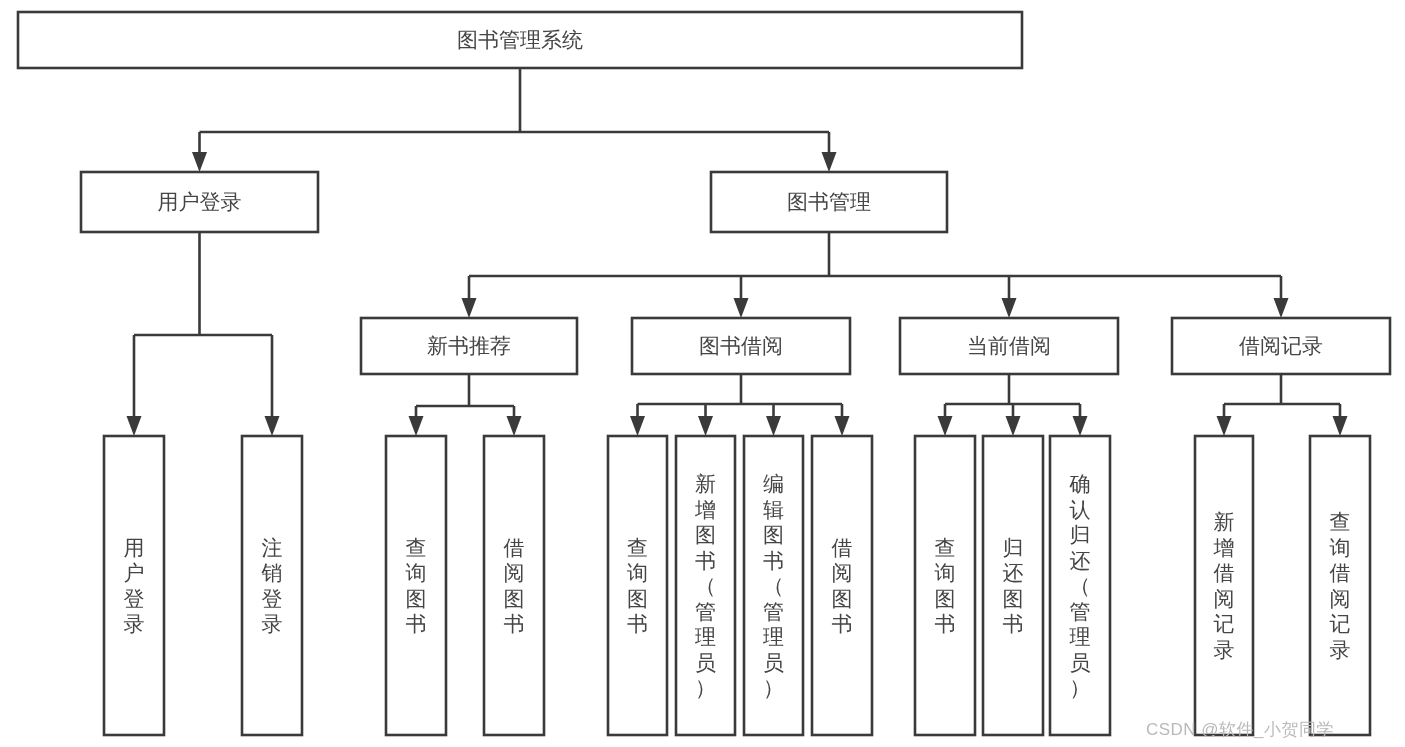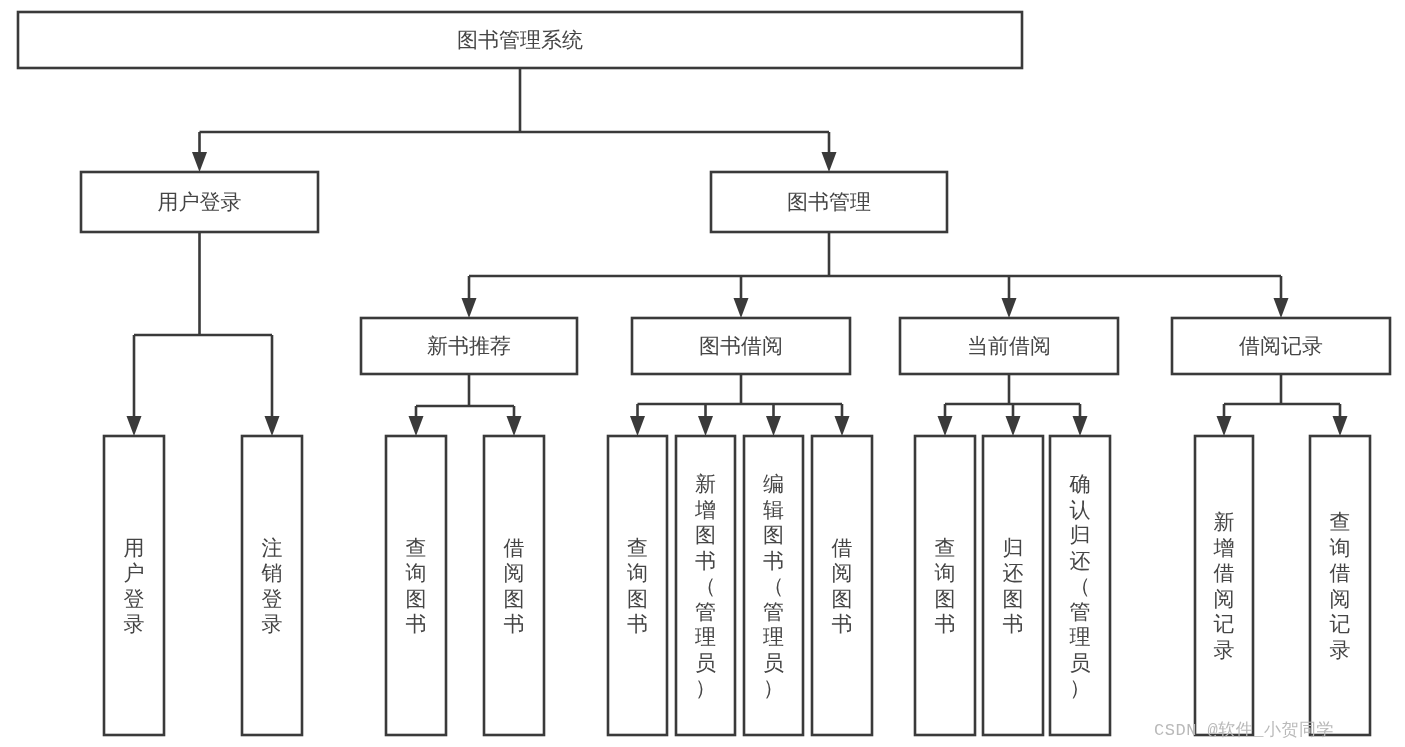--- a/index.html
+++ b/index.html
@@ -54,21 +54,21 @@
     font-size: 21px;
     font-family: "DejaVu Sans", "Liberation Sans", sans-serif;
     text-anchor: middle;
   }
   .watermark-text {
     position: absolute;
     right: 12px;
     bottom: 6px;
     font-size: 17px;
     color: #b9b9b9;
-    font-family: Liberation Mono, monospace;
+    font-family: Liberation Sans, sans-serif;
     white-space: nowrap;
     letter-spacing: 0.5px;
     pointer-events: none;
     text-align: right;
   }
 </style>
 </head>
 <body>
 
 <div id="diagram-root">

